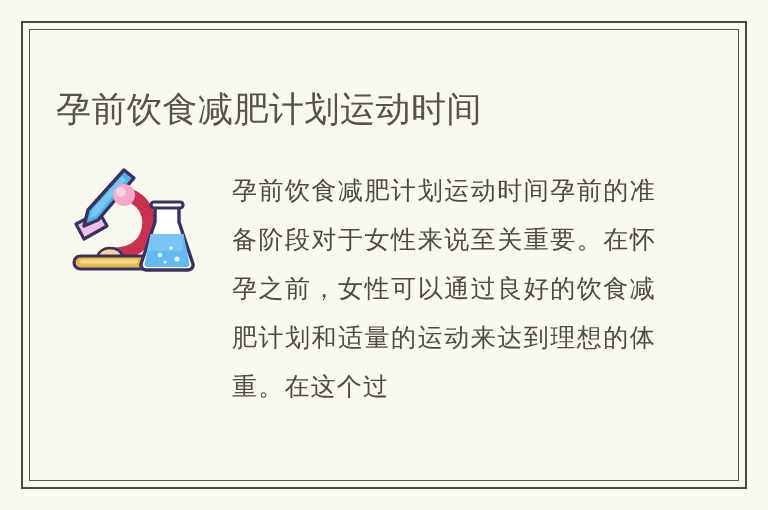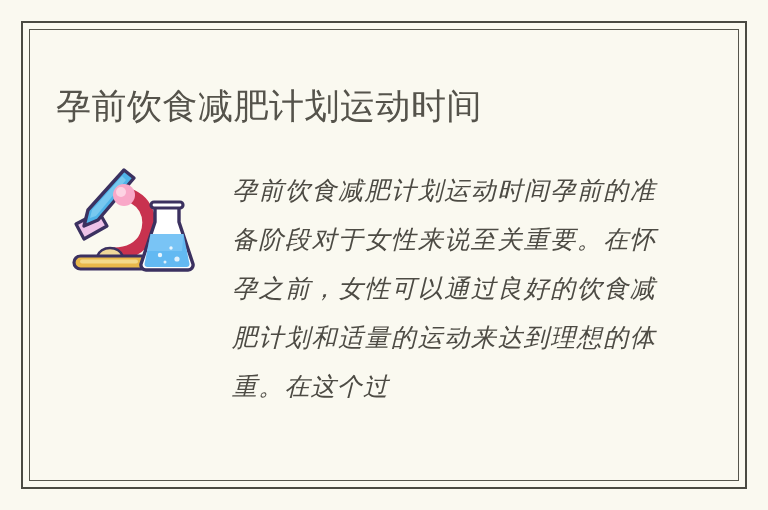--- a/index.html
+++ b/index.html
@@ -47,21 +47,21 @@
   
   #page-title {
     position: absolute;
     left: 56px;
     top: 62px;
     width: 640px;
     font-size: 35px;
     line-height: 48px;
     letter-spacing: 0.5px;
     color: #55534b;
-    font-family: Liberation Mono, monospace;
+    font-family: Liberation Sans, sans-serif;
     font-weight: 400;
     white-space: nowrap;
   }
 
   
   #illustration {
     position: absolute;
     left: 62px;
     top: 160px;
     width: 142px;
@@ -78,21 +78,20 @@
     position: absolute;
     left: 232px;
     top: 166px;
     width: 424px;
     font-family: "Liberation Serif", "DejaVu Serif", serif;
     font-size: 25px;
     line-height: 49px;
     color: #4d4b44;
     letter-spacing: 1.2px;
     text-align: justify;
-    font-style: italic;
     font-weight: 400;
   }
   #article-body .para {
     margin: 0;
   }
 </style>
 </head>
 <body>
 
 <div id="article-card">

